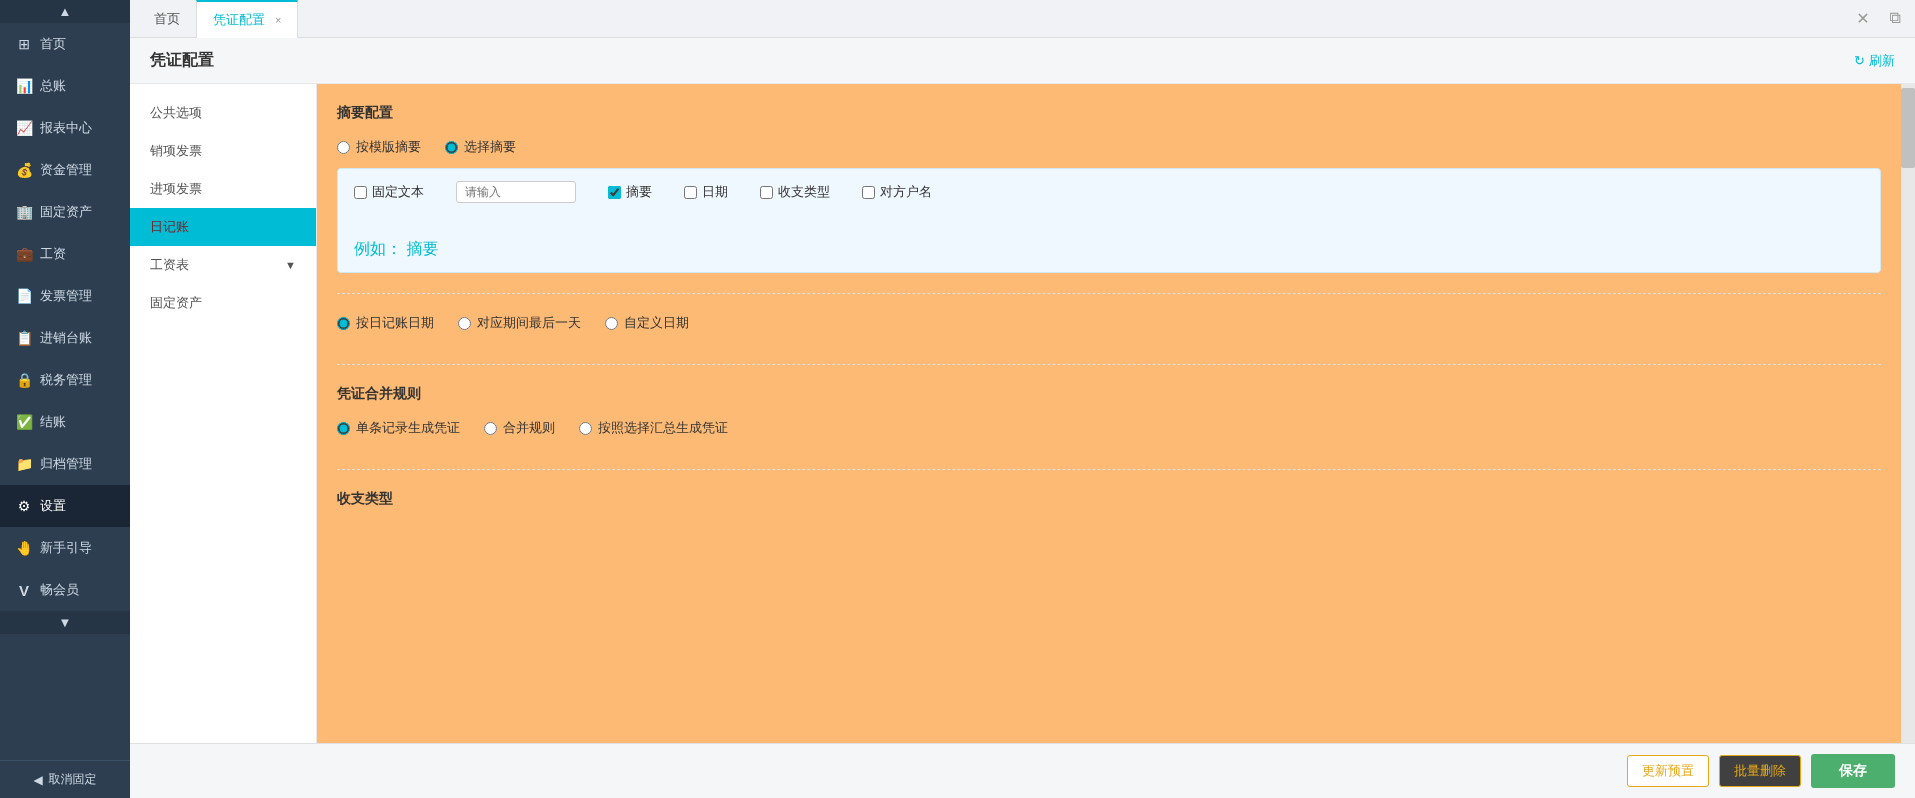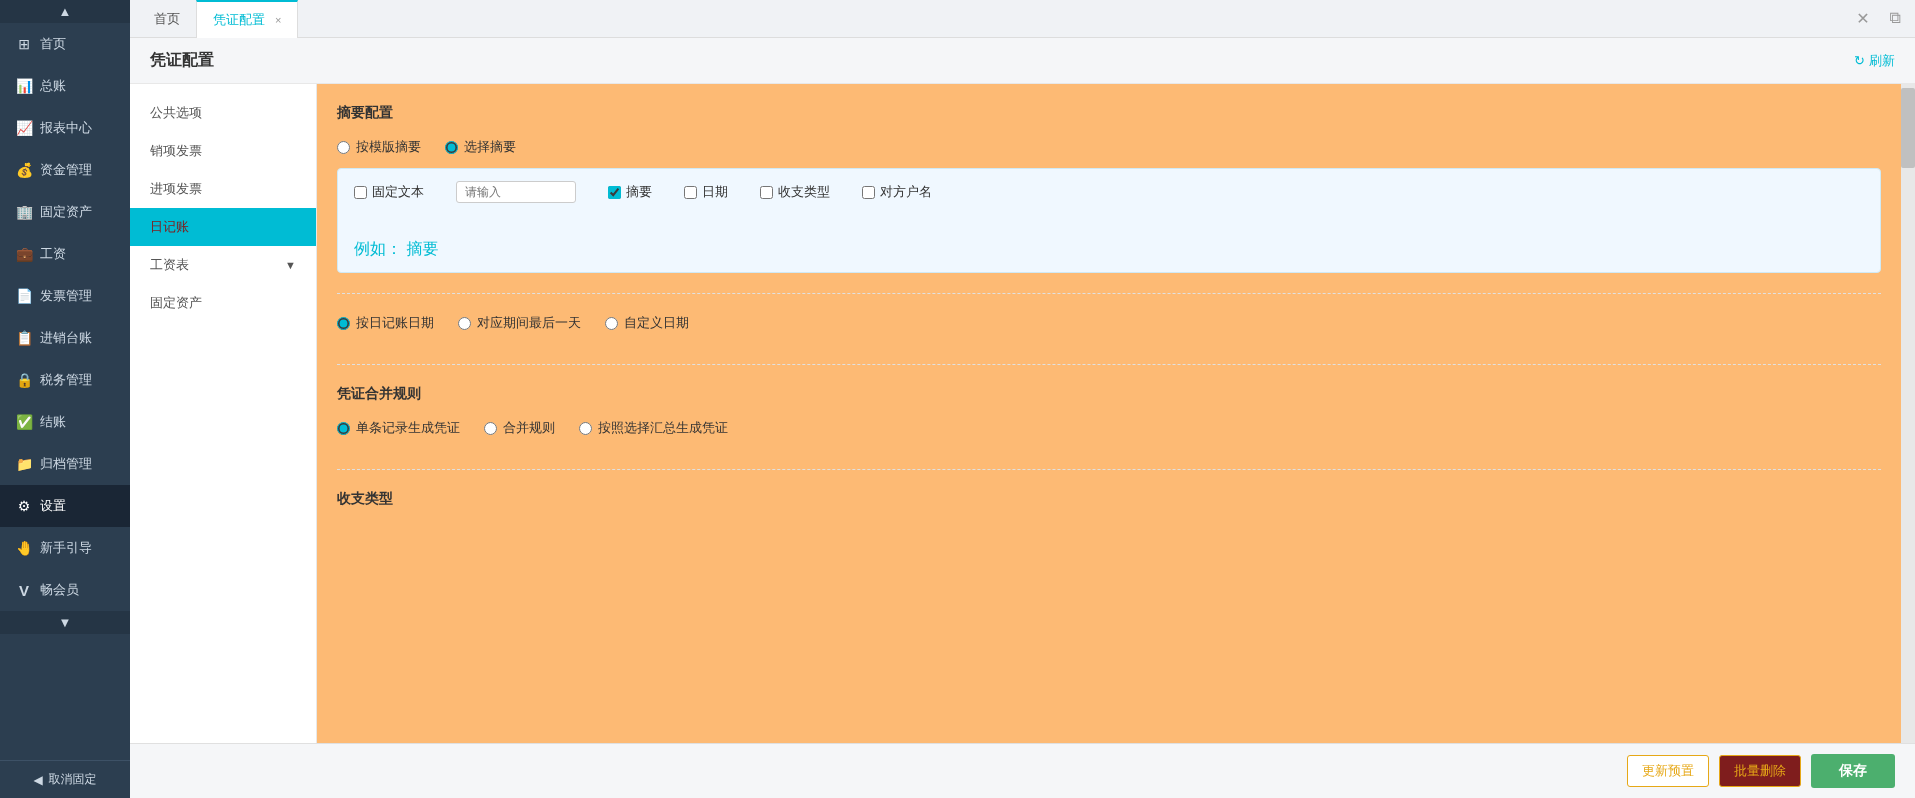--- a/index.html
+++ b/index.html
@@ -239,21 +239,21 @@
       border: 1px solid #e6a817;
       background: #fff;
       color: #e6a817;
       padding: 6px 14px;
       border-radius: 3px;
       cursor: pointer;
       font-size: 13px;
     }
     .btn-batch-delete {
       border: 1px solid #e6a817;
-      background: #7f1d1d;
+      background: #404040;
       color: #e6a817;
       padding: 6px 14px;
       border-radius: 3px;
       cursor: pointer;
       font-size: 13px;
     }
     .btn-save {
       background: #4caf6e;
       color: #fff;
       border: none;

